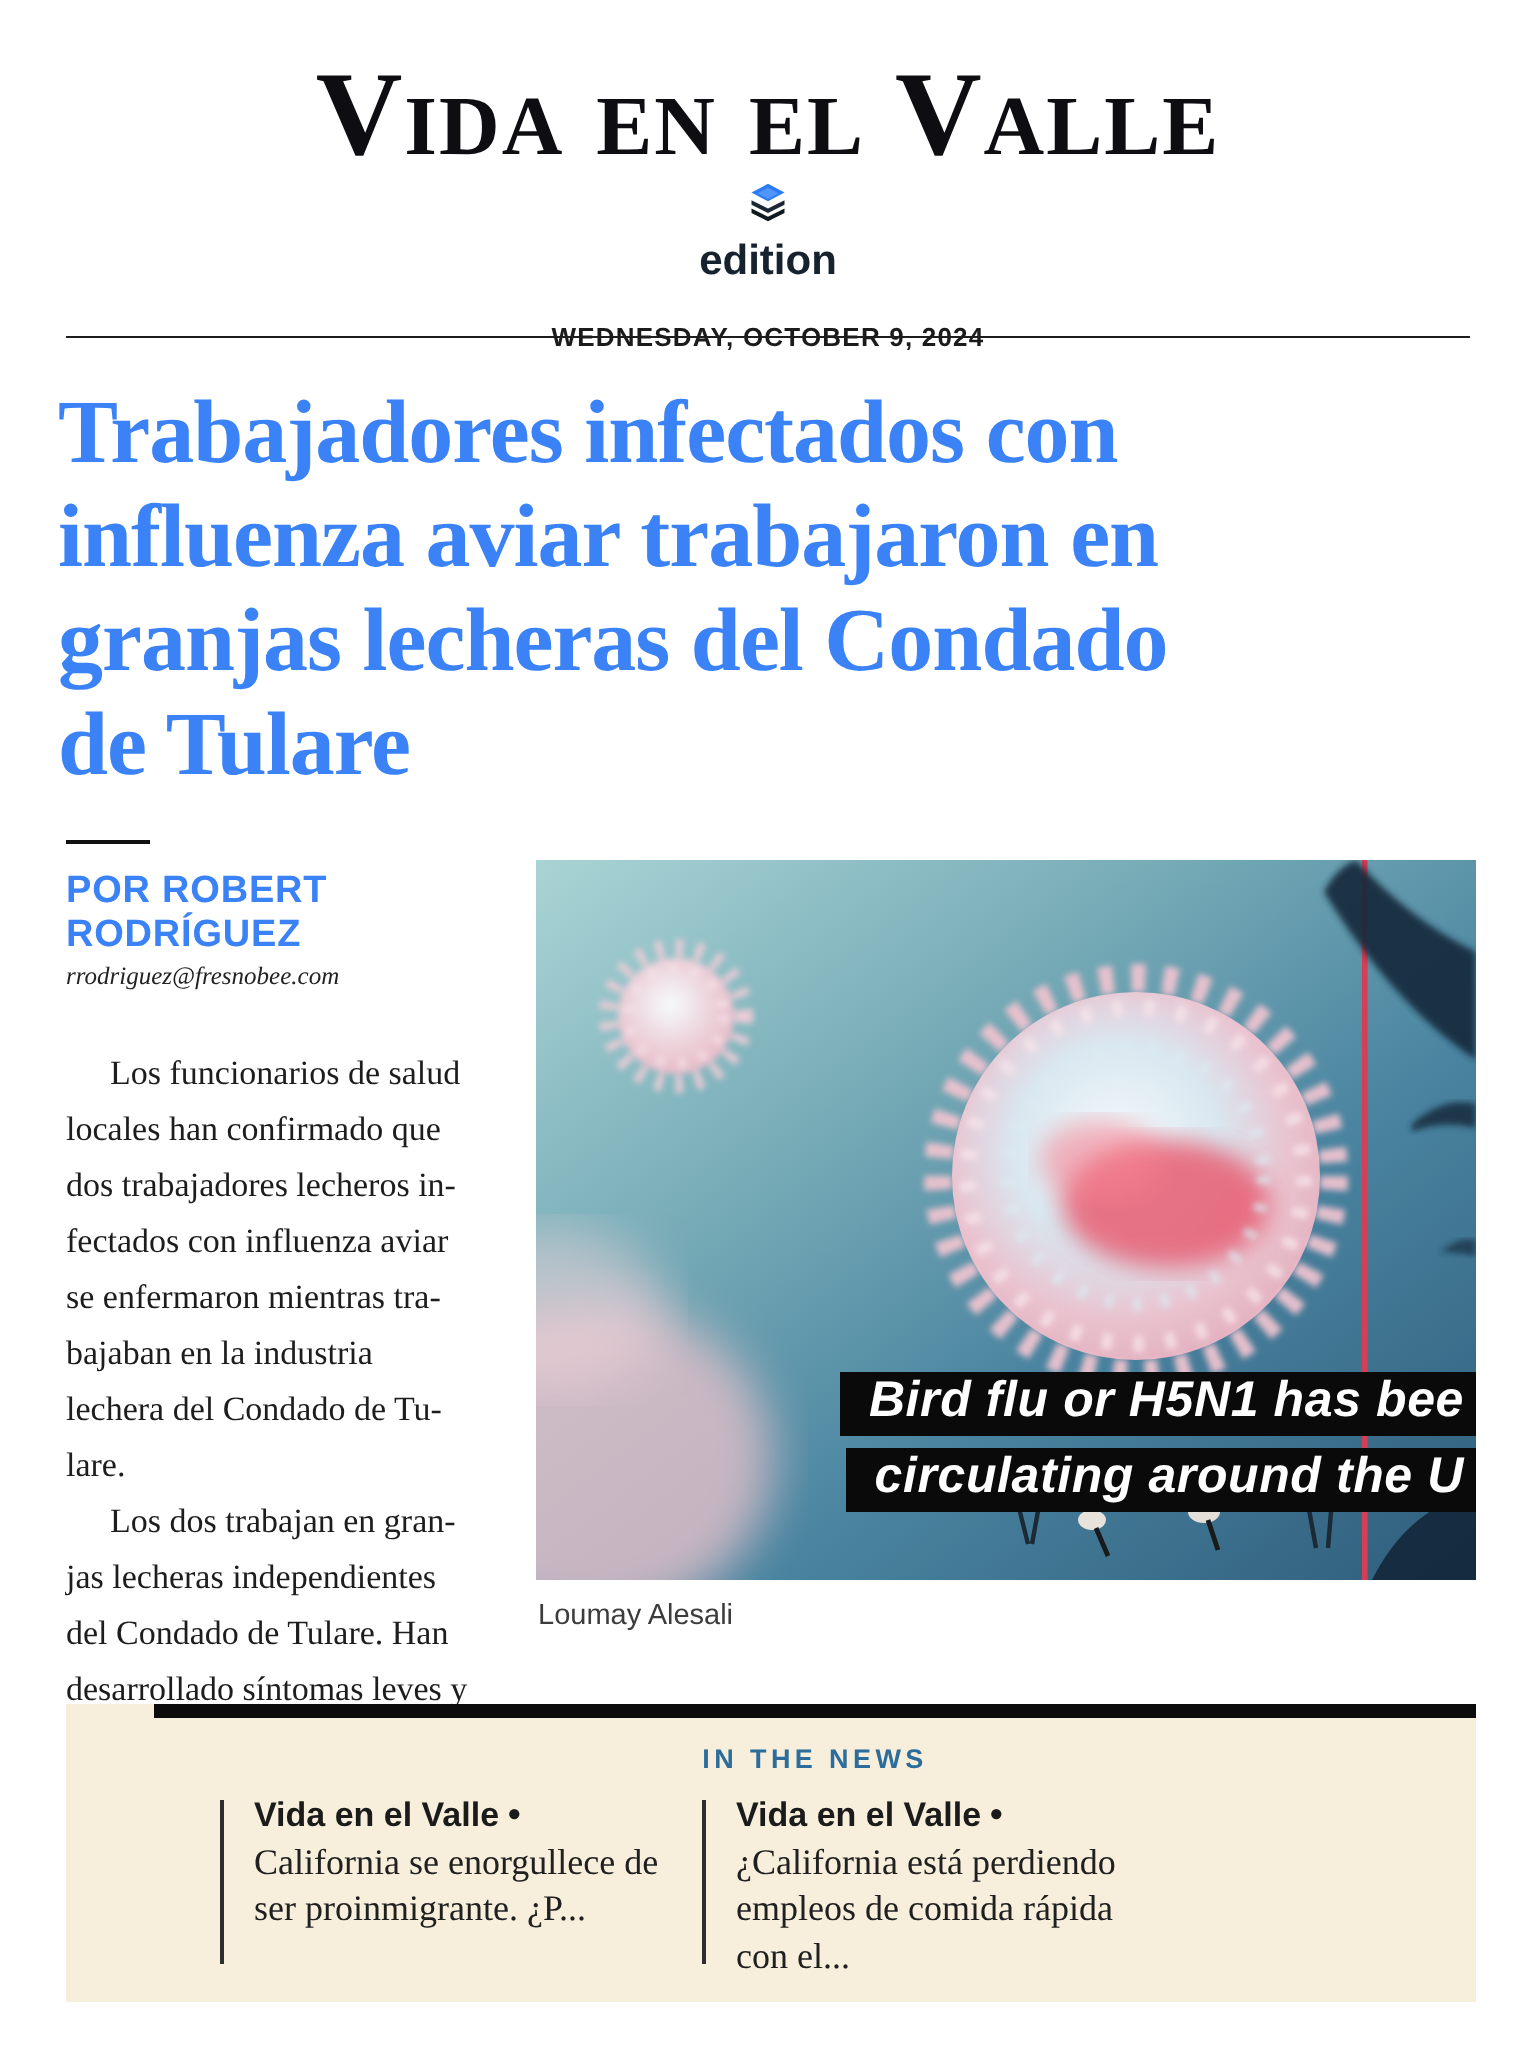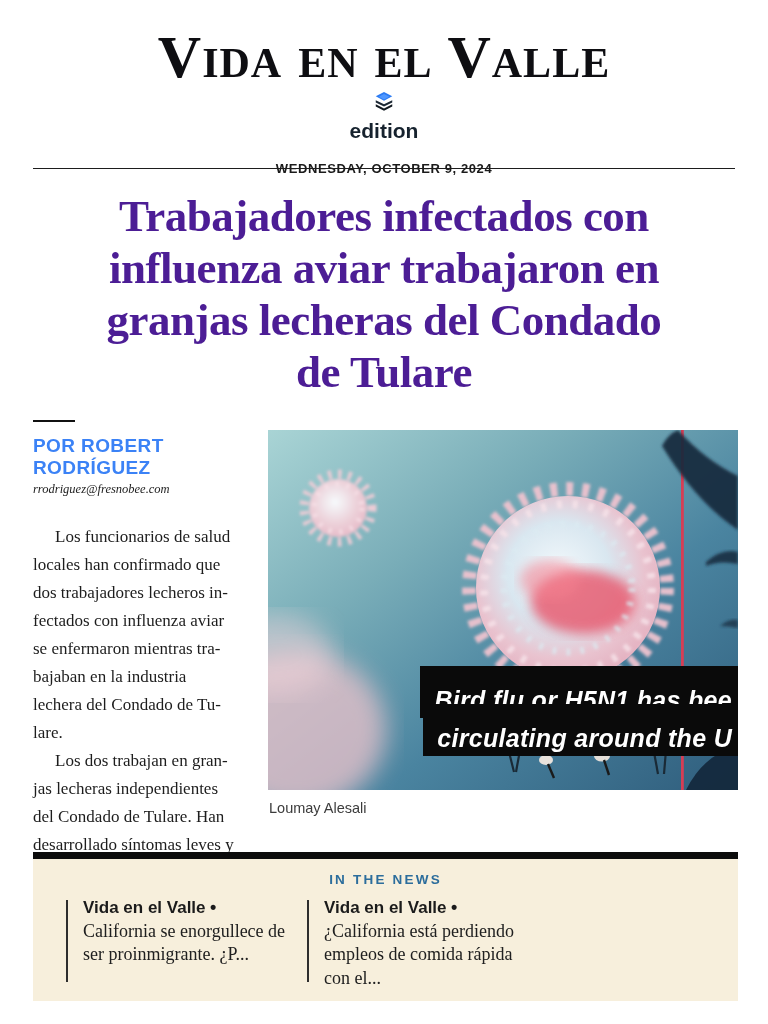--- a/index.html
+++ b/index.html
@@ -22,23 +22,23 @@
     font-family:"Liberation Sans", sans-serif; font-weight:700; font-size:21px; color:#16222e;flex-direction:column;
   }
   .date-line {
     margin-top:18px; font-family:"Liberation Sans", sans-serif; font-weight:700;
     font-size:13px; letter-spacing:.6px; color:#1b1b1b;
   }
   .header-rule { position:absolute; top:168px; left:33px; width:702px; height:1px; background:#1d1d1d; }
 
   
   .headline {
-    position:absolute; top:190px; left:29px; width:710px; text-align:center;
+    position:absolute; top:190px; left:29px; width:710px; 
     font-family:"Liberation Serif", serif; font-weight:700;
-    font-size:45px; line-height:52px; letter-spacing:-.5px; color:#4c1d95;
+    font-size:45px; line-height:52px; letter-spacing:-.5px; color:#3b82f6;
     white-space:pre-line;
   }
 
   
   .left-col { position:absolute; top:420px; left:33px; width:236px; }
   .byline-rule { width:42px; height:2px; background:#111; margin-bottom:13px; }
   .byline {
     font-family:Liberation Sans, sans-serif; font-weight:700; font-size:19px;
     letter-spacing:.4px; color:#3b82f6;
   }
@@ -60,33 +60,34 @@
   
   .figure {
     position:absolute; top:430px; left:268px; width:470px; height:360px;
     overflow:hidden; background:#4a84a0; cursor:pointer;
   }
   .figure svg.scene { position:absolute; top:0; left:0; width:470px; height:360px; display:block; }
   .cap-bar {
     position:absolute; right:-6px; white-space:nowrap;
     background:#0a0a0a; color:#ffffff;
     font-family:"Liberation Sans", sans-serif; font-weight:700; font-style:italic;
-    font-size:25px; line-height:28px; padding:20px 12px 4px 14px; letter-spacing:.3px;
+    font-size:25px; line-height:28px; padding:0 12px 4px 14px; letter-spacing:.3px;
   }
   .cap-bar.line1 { bottom:72px; }
   .cap-bar.line2 { bottom:34px;text-align:right; }
   .photo-credit {
     position:absolute; top:800px; left:269px;
     font-family:"Liberation Sans", sans-serif; font-size:14.5px; color:#3c3c3c;
   }
 
   
   .news-panel {
     position:absolute; top:852px; left:33px; width:705px; height:149px;
     background:#f7efdc;
+    padding-left:44px;
   }
   .news-topbar { width:100%; height:7px; background:#0c0c0c; }
   .news-heading {
     margin-top:13px; text-align:center;
     font-family:"Liberation Sans", sans-serif; font-weight:700; font-size:13.5px;
     letter-spacing:2.2px; color:#2c6d9c;
   }
   .news-cards { display:flex; padding:9px 18px 0 18px; }
   .news-card { width:209px; cursor:pointer; font-size:18px; line-height:23.5px; color:#202020; }
   .news-card .src {

